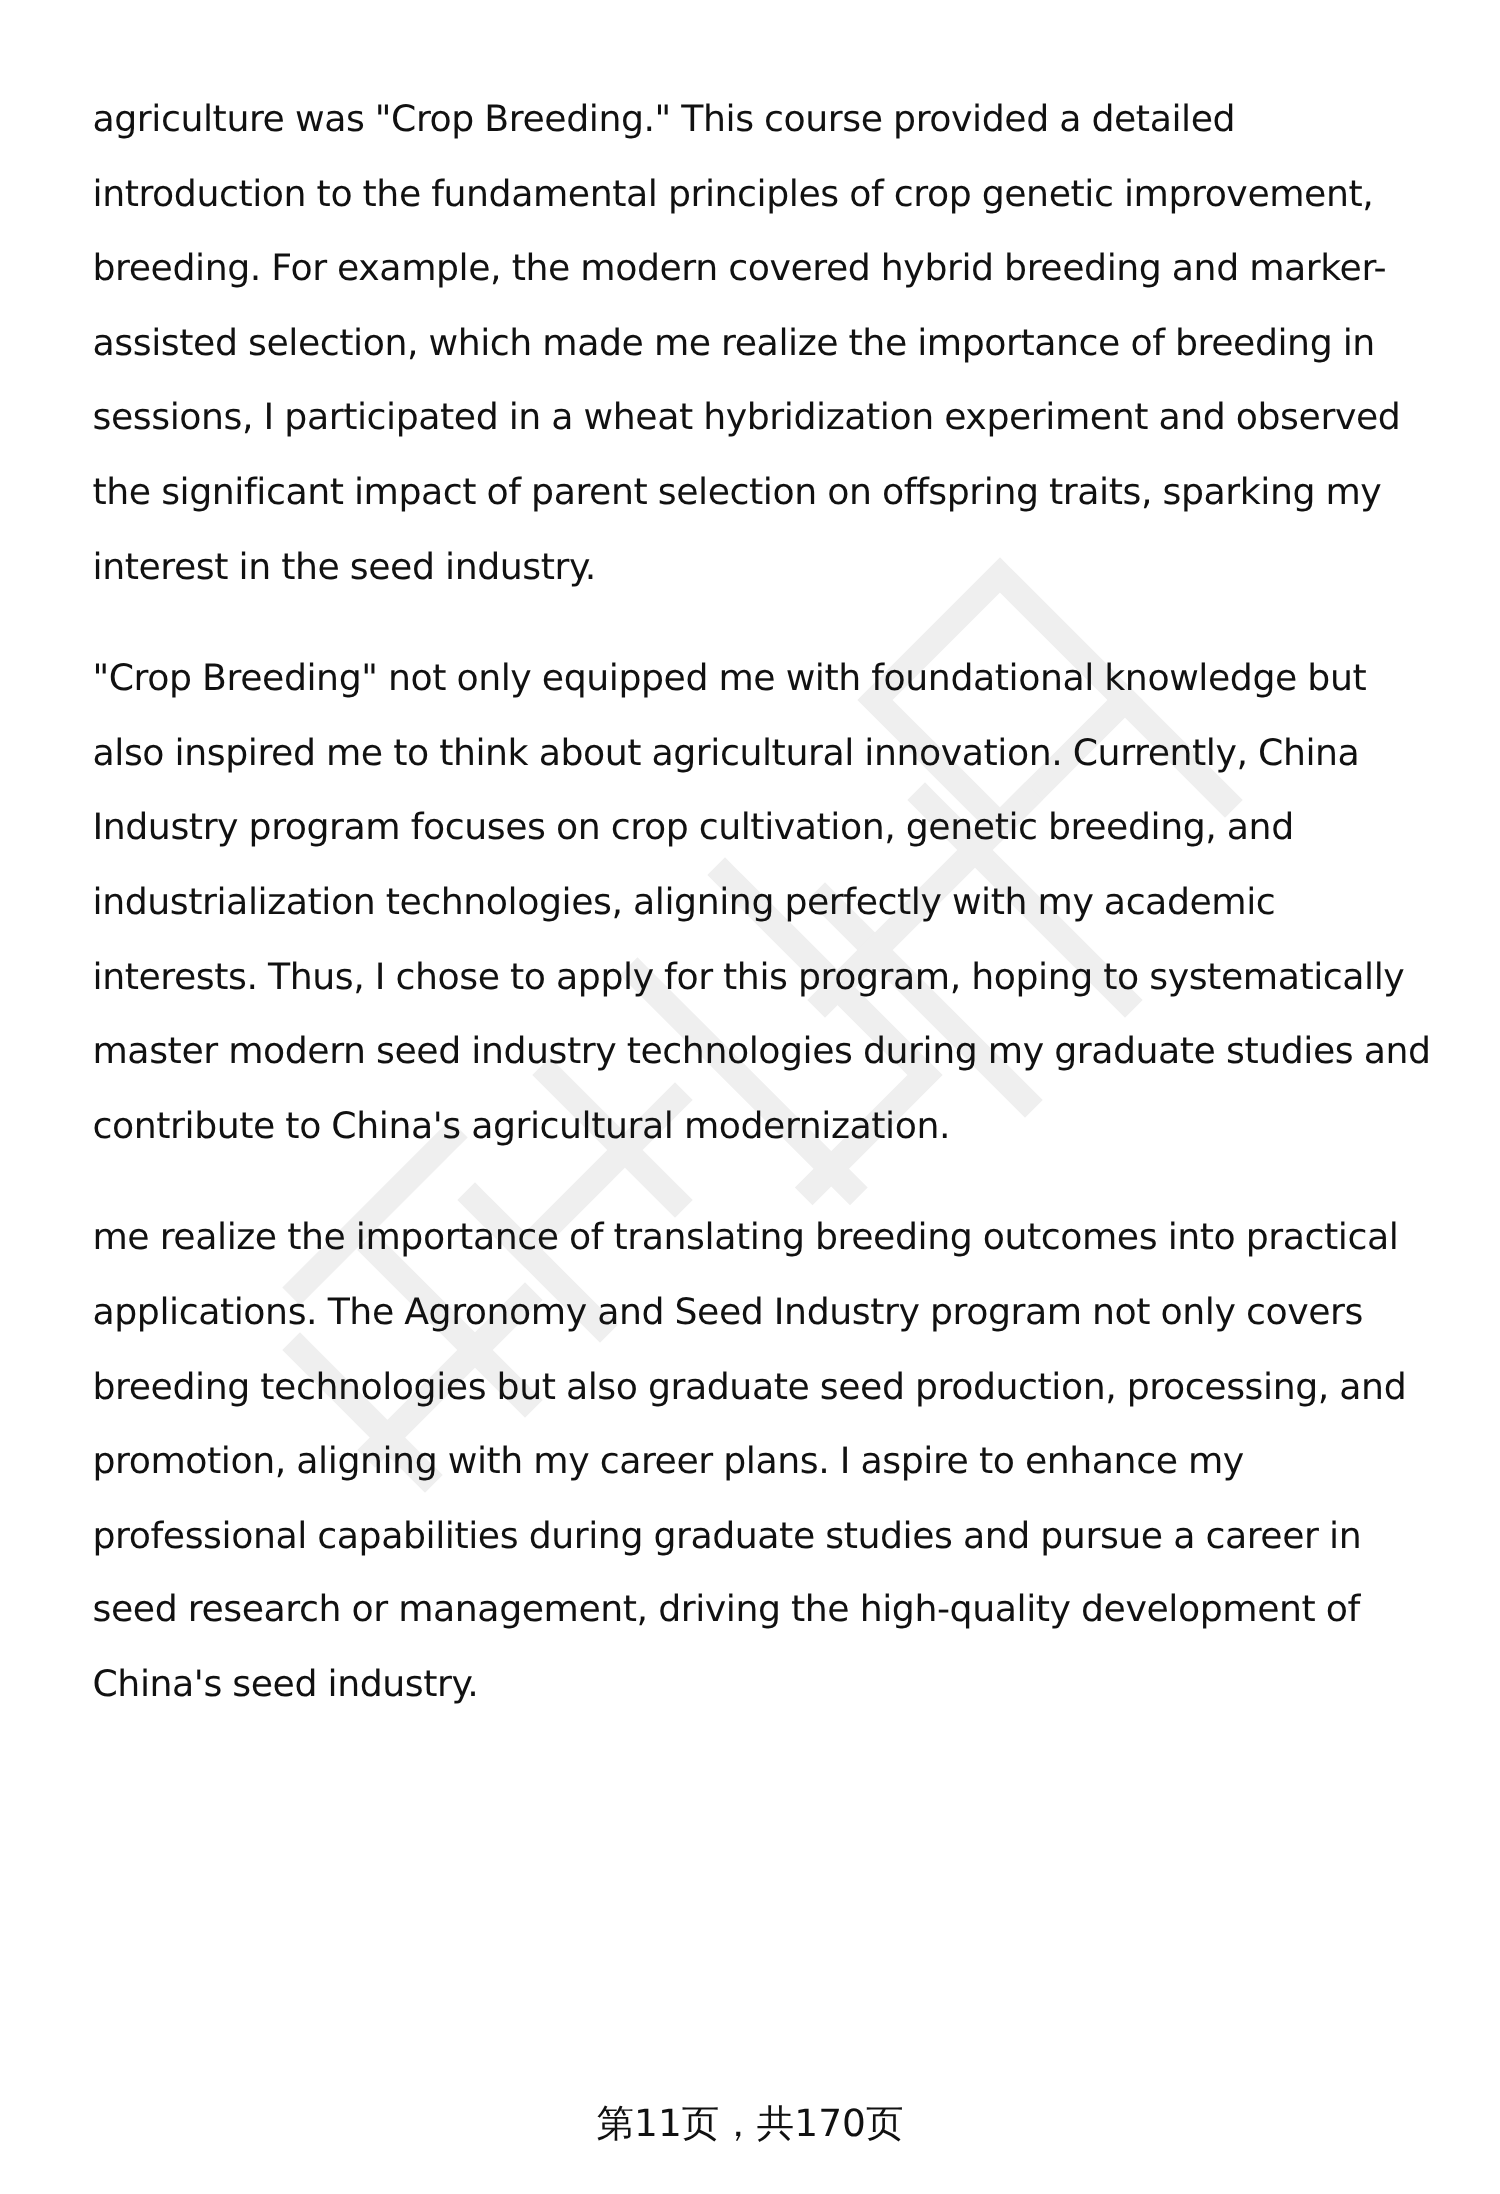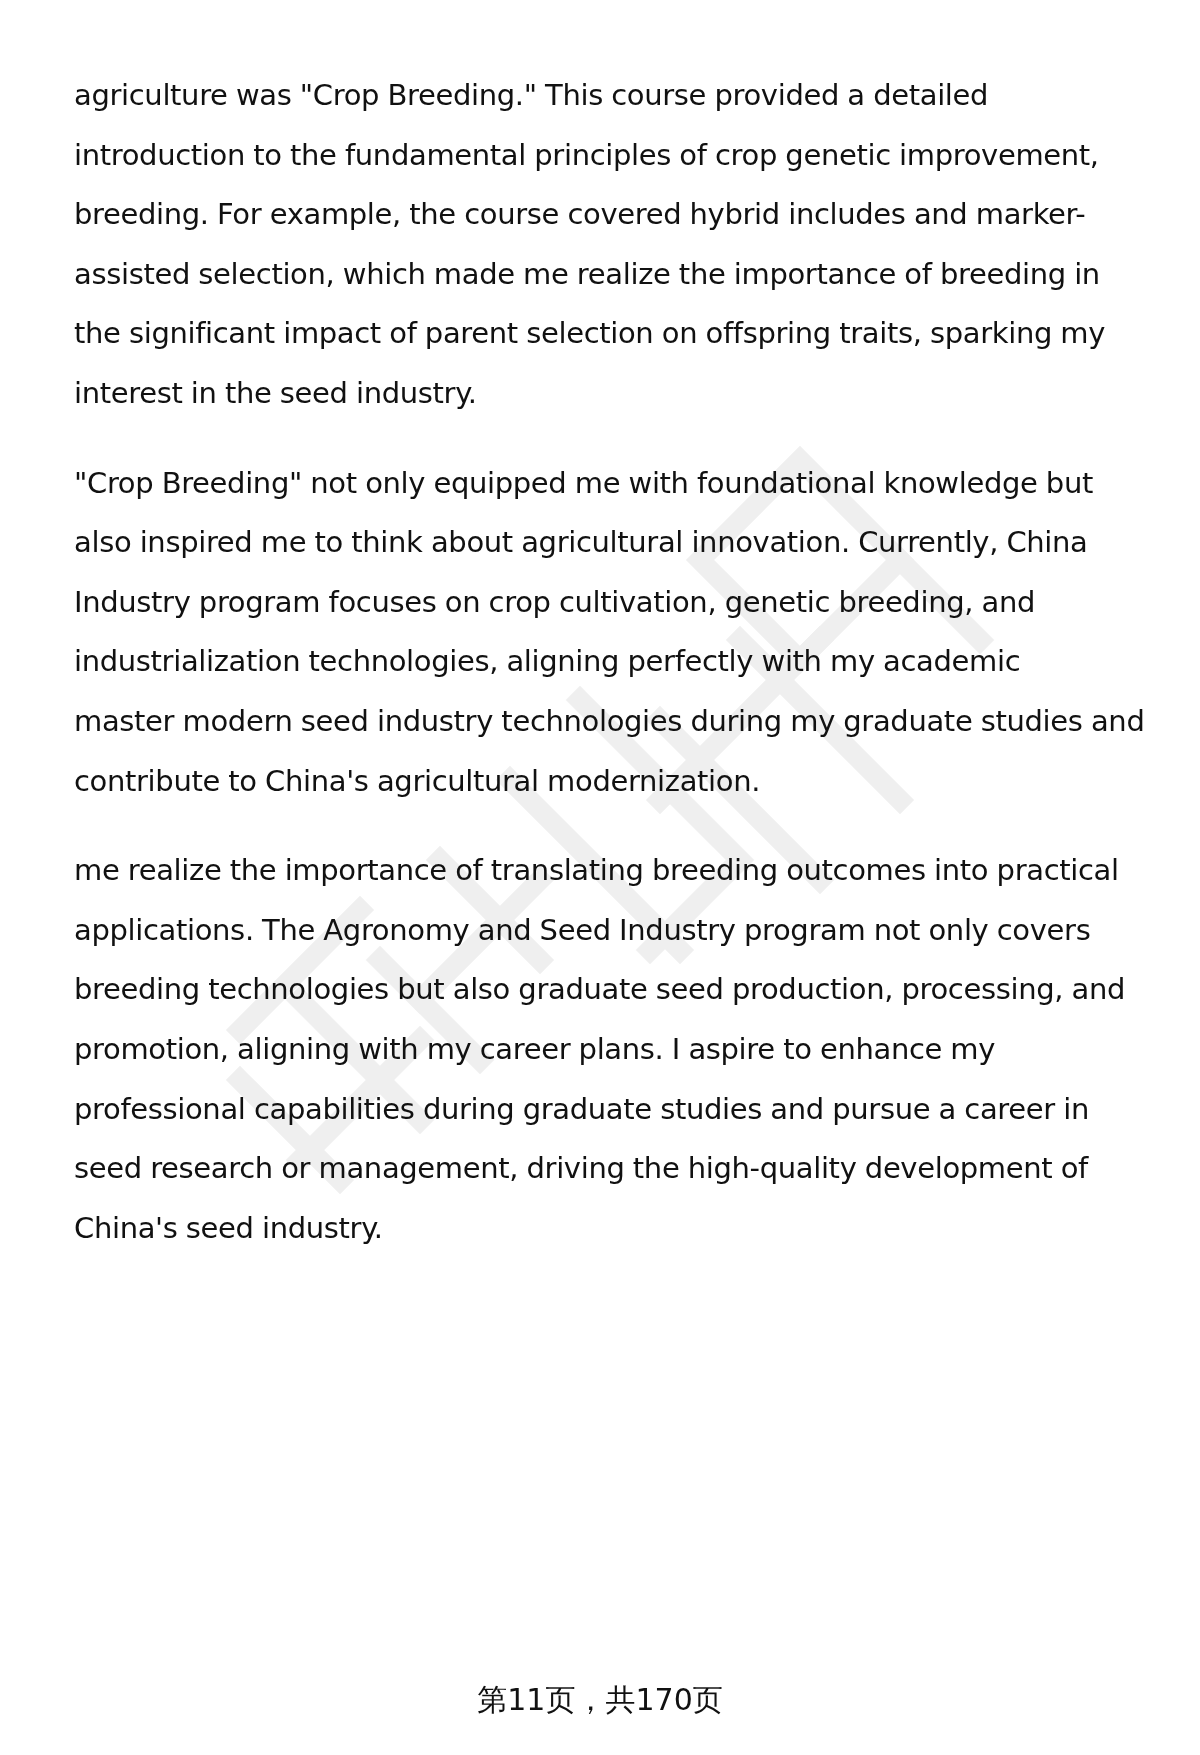--- a/index.html
+++ b/index.html
@@ -74,30 +74,32 @@
     <path d="M240 600 L120 720"></path>
     <path d="M60 640 L160 740"></path>
     <path d="M180 470 L60 590"></path>
   </g>
 </svg>
 
 <div class="page">
   <p class="para">
     <span class="line">agriculture was "Crop Breeding." This course provided a detailed</span>
     <span class="line">introduction to the fundamental principles of crop genetic improvement,</span>
-    <span class="line">breeding. For example, the course covered hybrid includes and marker-</span>
+    <span class="line">breeding. For example, the modern covered hybrid breeding and marker-</span>
     <span class="line">assisted selection, which made me realize the importance of breeding in</span>
+    <span class="line">sessions, I participated in a wheat hybridization experiment and observed</span>
     <span class="line">the significant impact of parent selection on offspring traits, sparking my</span>
     <span class="line">interest in the seed industry.</span>
   </p>
   <p class="para">
     <span class="line">"Crop Breeding" not only equipped me with foundational knowledge but</span>
     <span class="line">also inspired me to think about agricultural innovation. Currently, China</span>
     <span class="line">Industry program focuses on crop cultivation, genetic breeding, and</span>
     <span class="line">industrialization technologies, aligning perfectly with my academic</span>
+    <span class="line">interests. Thus, I chose to apply for this program, hoping to systematically</span>
     <span class="line">master modern seed industry technologies during my graduate studies and</span>
     <span class="line">contribute to China's agricultural modernization.</span>
   </p>
   <p class="para">
     <span class="line">me realize the importance of translating breeding outcomes into practical</span>
     <span class="line">applications. The Agronomy and Seed Industry program not only covers</span>
     <span class="line">breeding technologies but also graduate seed production, processing, and</span>
     <span class="line">promotion, aligning with my career plans. I aspire to enhance my</span>
     <span class="line">professional capabilities during graduate studies and pursue a career in</span>
     <span class="line">seed research or management, driving the high-quality development of</span>

